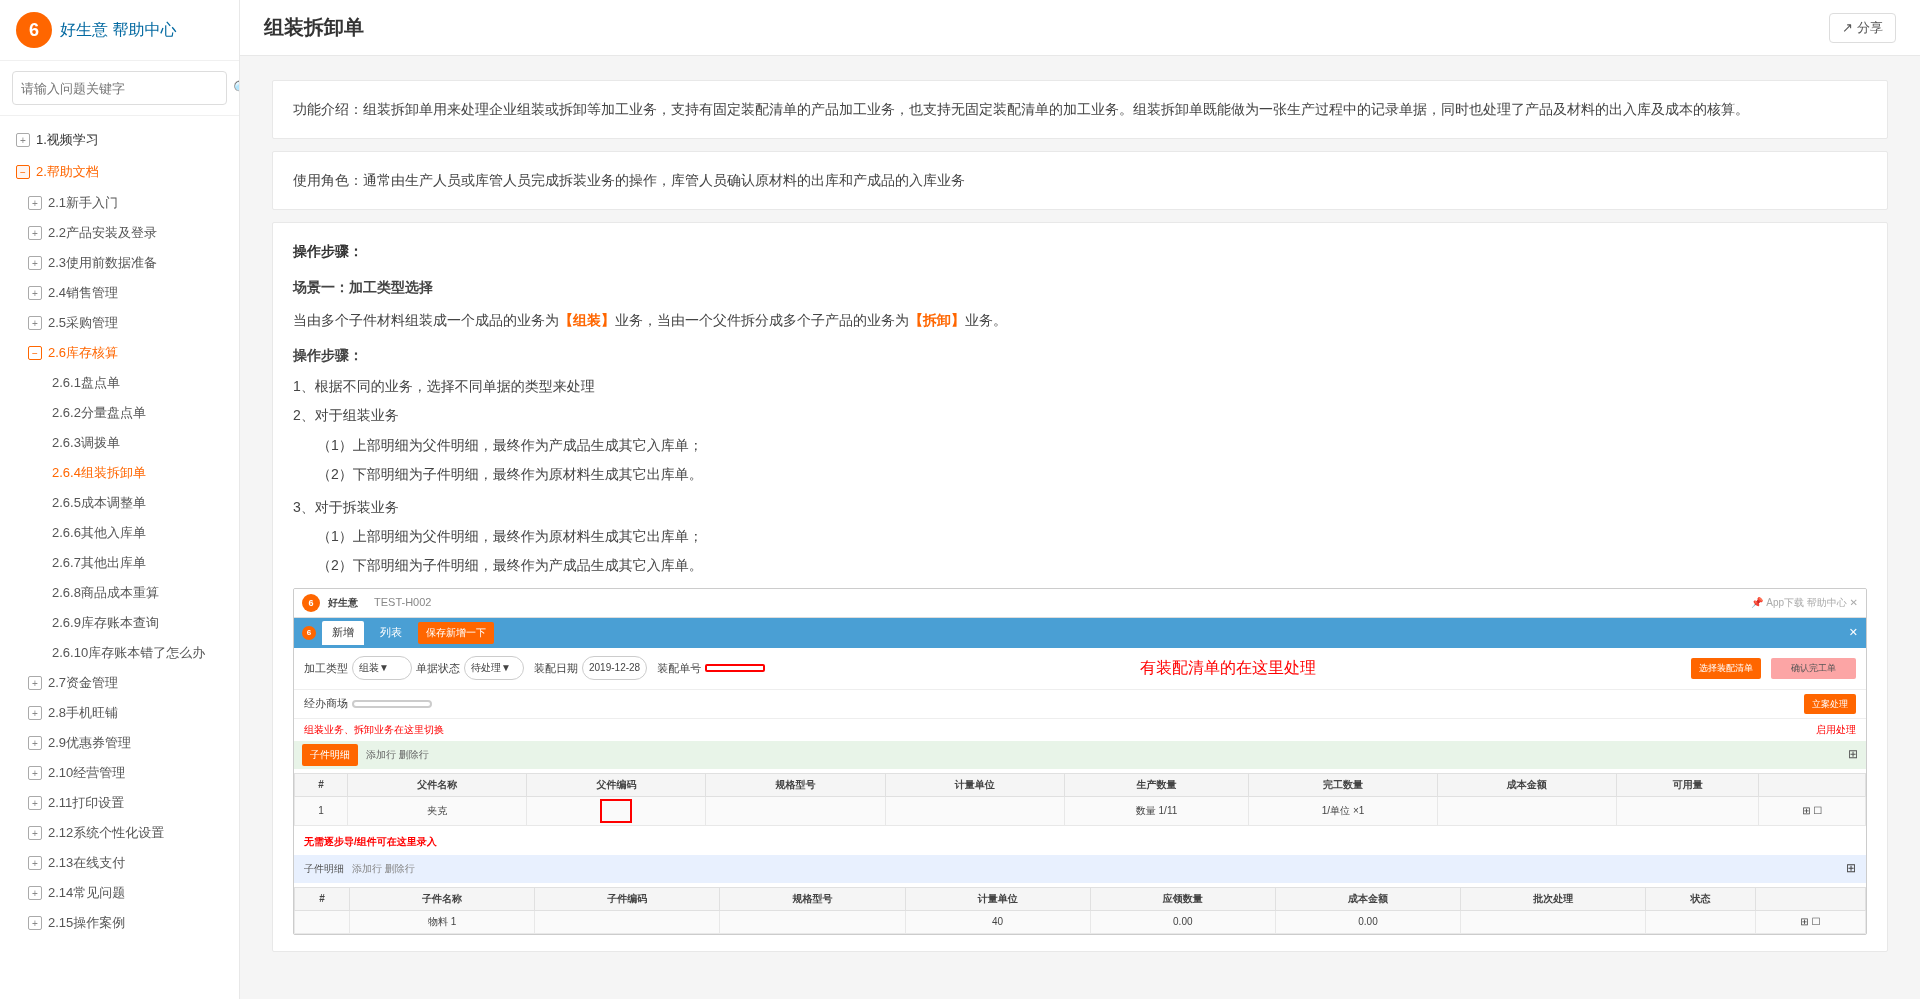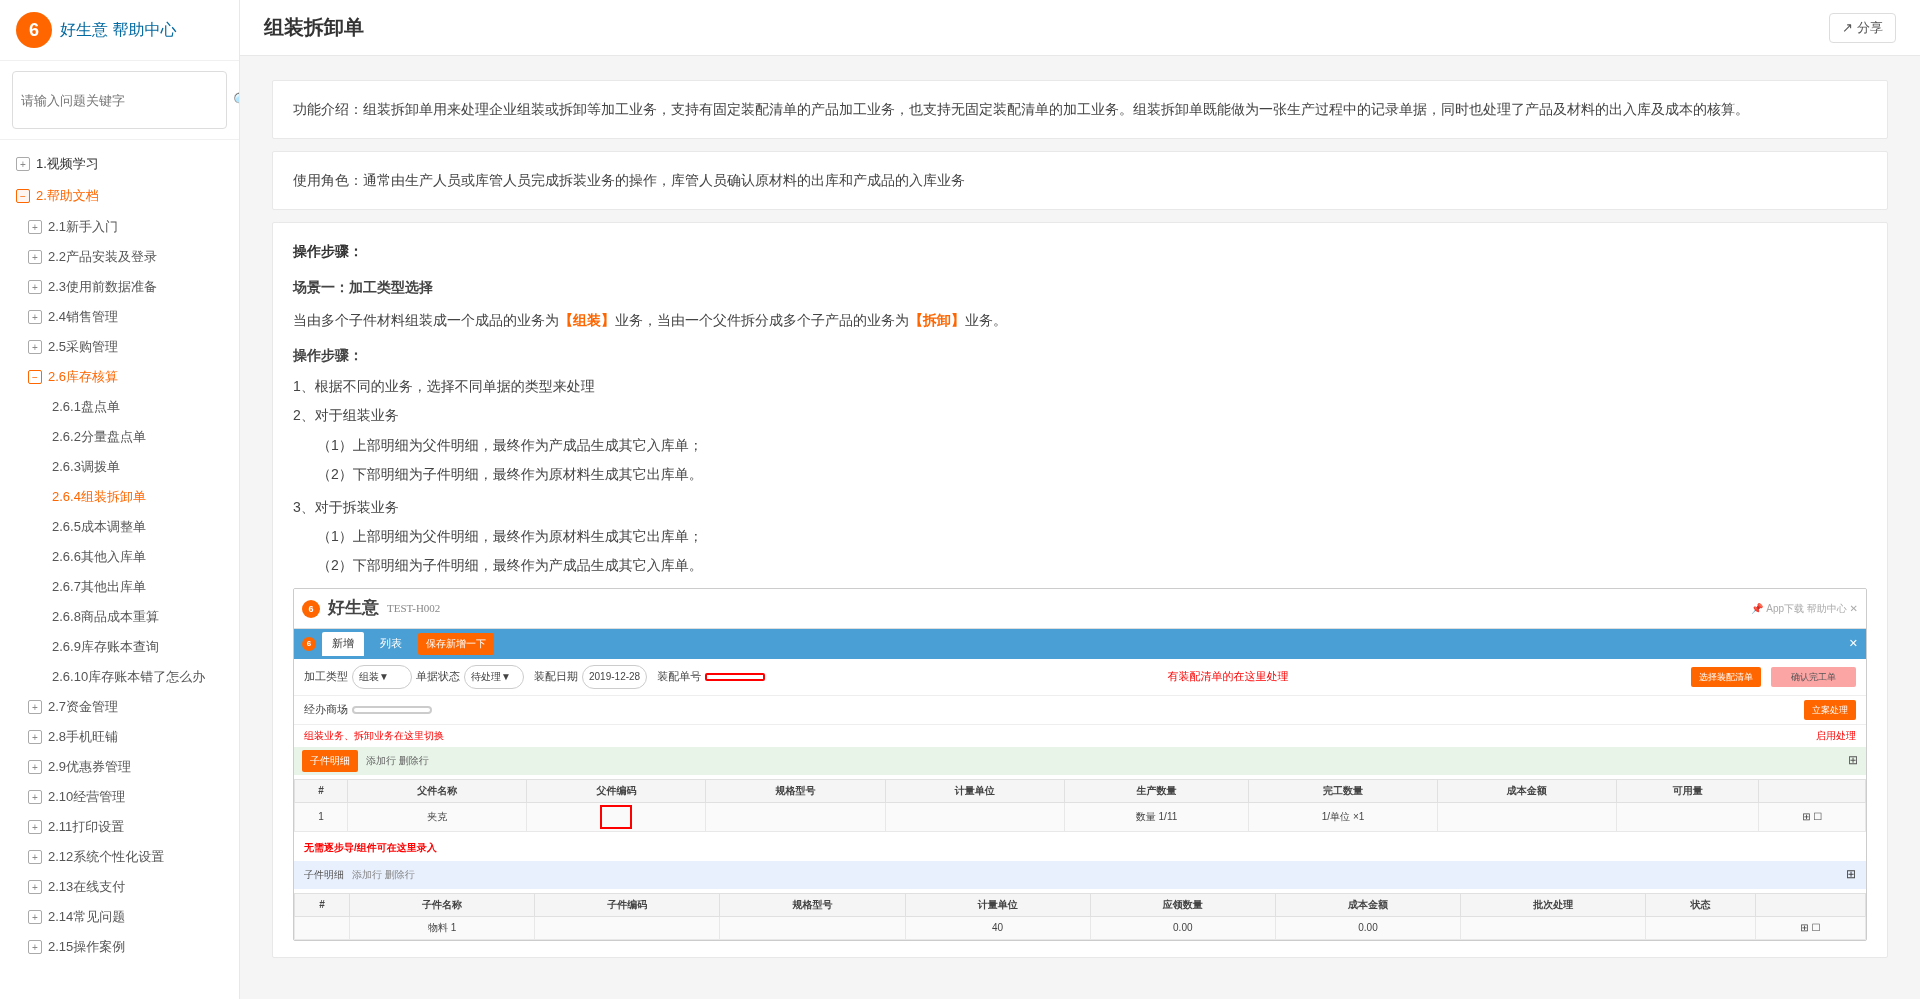--- a/index.html
+++ b/index.html
@@ -37,21 +37,21 @@
     }
     #search-area {
       padding: 10px 12px;
       border-bottom: 1px solid #f0f0f0;
     }
     #search-box {
       display: flex;
       align-items: center;
       border: 1px solid #ddd;
       border-radius: 4px;
-      padding: 20px 8px;
+      padding: 8px 8px;
       background: #fff;
       gap: 36px;
     }
     #search-input {
       border: none; outline: none; flex: 1; font-size: 13px; color: #999;
       background: transparent;
     }
     #search-icon { color: #aaa; font-size: 14px; }
 
     #nav-tree {
@@ -442,22 +442,22 @@
         <div style="padding-left:24px;margin-bottom:8px;">（2）下部明细为子件明细，最终作为原材料生成其它出库单。</div>
         <div style="margin-bottom:4px;">3、对于拆装业务</div>
         <div style="padding-left:24px;margin-bottom:4px;">（1）上部明细为父件明细，最终作为原材料生成其它出库单；</div>
         <div style="padding-left:24px;margin-bottom:10px;">（2）下部明细为子件明细，最终作为产成品生成其它入库单。</div>
 
         <div class="mock-screenshot">
           <div class="mock-inner">
 
             <div class="mock-titlebar">
               <div class="mock-titlebar-logo">6</div>
-              <span style="font-size:17px;font-weight:bold;">好生意</span>
-              <span style="color:#888;font-family:Liberation Serif, serif;">TEST-H002</span>
+              <span style="font-size:10px;font-weight:bold;">好生意</span>
+              <span style="margin-left:8px;color:#888;">TEST-H002</span>
               <span style="flex:1;"></span>
               <span style="color:#aaa;font-size:10px;">📌 App下载 帮助中心 ✕</span>
             </div>
 
             <div class="mock-toolbar">
               <span class="mock-titlebar-logo" style="width:14px;height:14px;font-size:8px;">6</span>
               <span class="mock-tab-active">新增</span>
               <span class="mock-tab">列表</span>
               <div class="mock-btn-orange">保存新增一下</div>
               <span style="flex:1;"></span>
@@ -474,21 +474,21 @@
                 </div>
                 <div class="mock-field">
                   <span>装配日期</span>
                   <div class="mock-input">2019-12-28</div>
                 </div>
                 <div class="mock-field">
                   <span>装配单号</span>
                   <div class="mock-input-red"></div>
                 </div>
                 <div class="mock-field" style="flex:1;display:flex;align-items:center;justify-content:center;">
-                  <span style="color:red;font-size:11px;">有装配清单的在这里处理</span>
+                  <span style="color:red;font-size:16px;">有装配清单的在这里处理</span>
                 </div>
                 <div class="mock-btn-orange" style="font-size:9px;">选择装配清单</div>
                 <div class="mock-btn-gray" style="font-size:9px;">确认完工单</div>
               </div>
 
               <div class="mock-form-area" style="padding:4px 10px;">
                 <div class="mock-field">
                   <span>经办商场</span>
                   <div class="mock-input" style="width:80px;border:2px solid #ccc;"></div>
                 </div>

